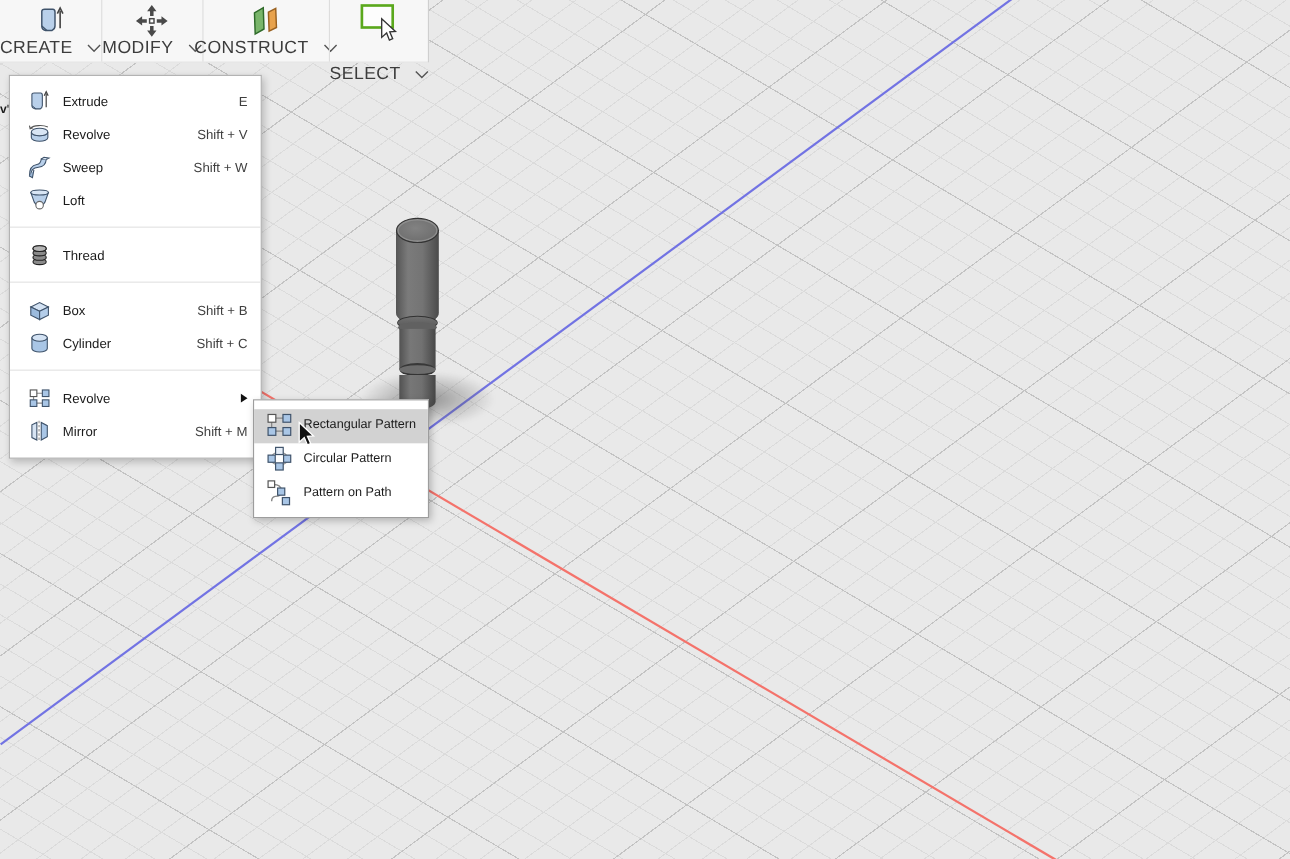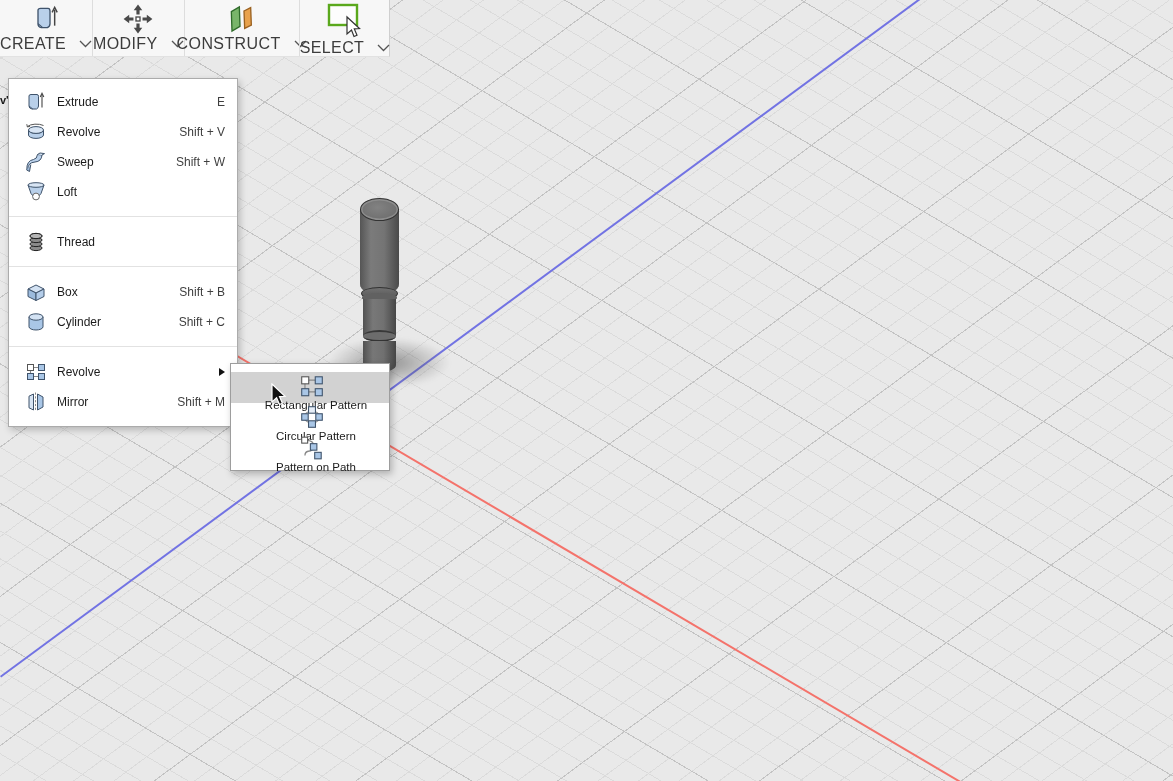--- a/index.html
+++ b/index.html
@@ -41,44 +41,44 @@
   #cyl-low-body { left:363px; top:341px; width:33px; height:31px;
     background:linear-gradient(90deg,#515151 0%,#777 30%,#707070 62%,#454545 100%);
     border-radius:0 0 45% 45% / 0 0 7px 7px; }
 
   
   #toolbar { position:absolute; left:0; top:0; width:390px; height:57px; background:#f7f7f7;
     border-right:1px solid #cfcfcf; border-bottom:1px solid #e2e2e2; display:flex; }
   .tb-group { display:flex; flex-direction:column; align-items:center; justify-content:space-between;
     padding:3px 0 5px 0; cursor:default; }
   .tb-group + .tb-group { border-left:1px solid #ddd; }
-  .tb-g1{width:92px;} .tb-g2{width:97px;} .tb-g3{width:115px;} .tb-g4{width:108px;}
+  .tb-g1{width:92px;} .tb-g2{width:97px;} .tb-g3{width:115px;} .tb-g4{width:108px;gap:20px;}
   .tb-iconbox { height:36px; display:flex; align-items:center; justify-content:center; }
   .tb-labelrow { display:flex; align-items:center; gap:13px; }
   .tb-label { font-size:16px; color:#3c3c3c; letter-spacing:.4px; }
 
   
   #edge-frag { position:absolute; left:0; top:94px; width:8px; height:14px; overflow:hidden;
     font-size:11px; font-weight:bold; color:#1a1a1a; }
 
   
-  #create-menu { position:absolute; left:8px; top:78px; width:230px; background:#fff;
+  #create-menu { position:absolute; left:8px; top:68px; width:230px; background:#fff;
     border:1px solid #ababab; box-shadow:2px 3px 7px rgba(0,0,0,.22); padding:8px 0 9px 0; }
   .menu-row { height:30px; display:flex; align-items:center; padding:0 12px 0 14px; cursor:default; }
   .mi-icon { width:26px; height:24px; flex:0 0 26px; display:flex; align-items:center; justify-content:center; }
   .mi-label { margin-left:8px; font-size:12px; color:#1b1b1b; flex:1; white-space:nowrap; }
   .mi-short { font-size:12px; color:#3f3f3f; white-space:nowrap; }
   .menu-sep { height:1px; background:#e2e2e2; margin:9px 0 10px 0; }
   .submenu-arrow { width:0; height:0; border-left:6px solid #111;
     border-top:4.5px solid transparent; border-bottom:4.5px solid transparent; }
 
   
   #pattern-submenu { position:absolute; left:230px; top:363px; width:160px; background:#fff;
     border:1px solid #9d9d9d; box-shadow:2px 3px 7px rgba(0,0,0,.25); padding:8px 0 5px 0; }
-  .sm-row { height:31px; display:flex; align-items:center; padding:0 6px 4px 9px; cursor:default;flex-direction:column; }
+  .sm-row { height:31px; display:flex; align-items:center; padding:0 6px 4px 9px; cursor:default; }
   .sm-row.hl { background:#d2d2d2; }
   .sm-icon { width:27px; height:26px; flex:0 0 27px; display:flex; align-items:center; justify-content:center; }
   .sm-label { margin-left:9px; font-size:11.5px; color:#1b1b1b; white-space:nowrap; }
 
   #mouse-cursor { position:absolute; left:270px; top:383px; }
 </style>
 </head>
 <body>
 
 <div id="canvas">

